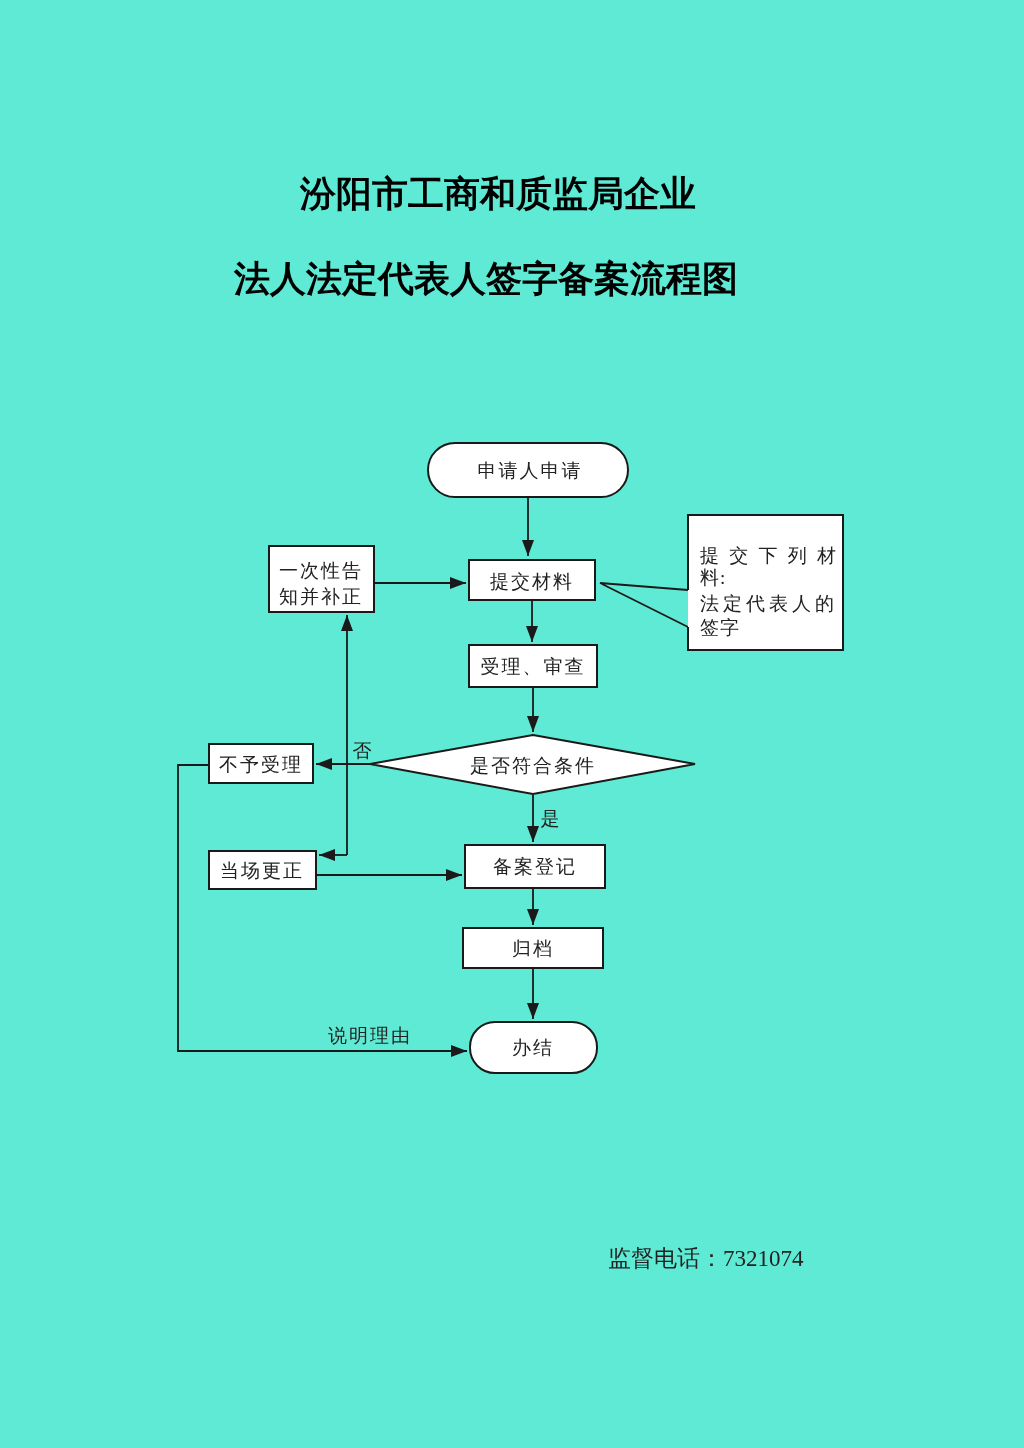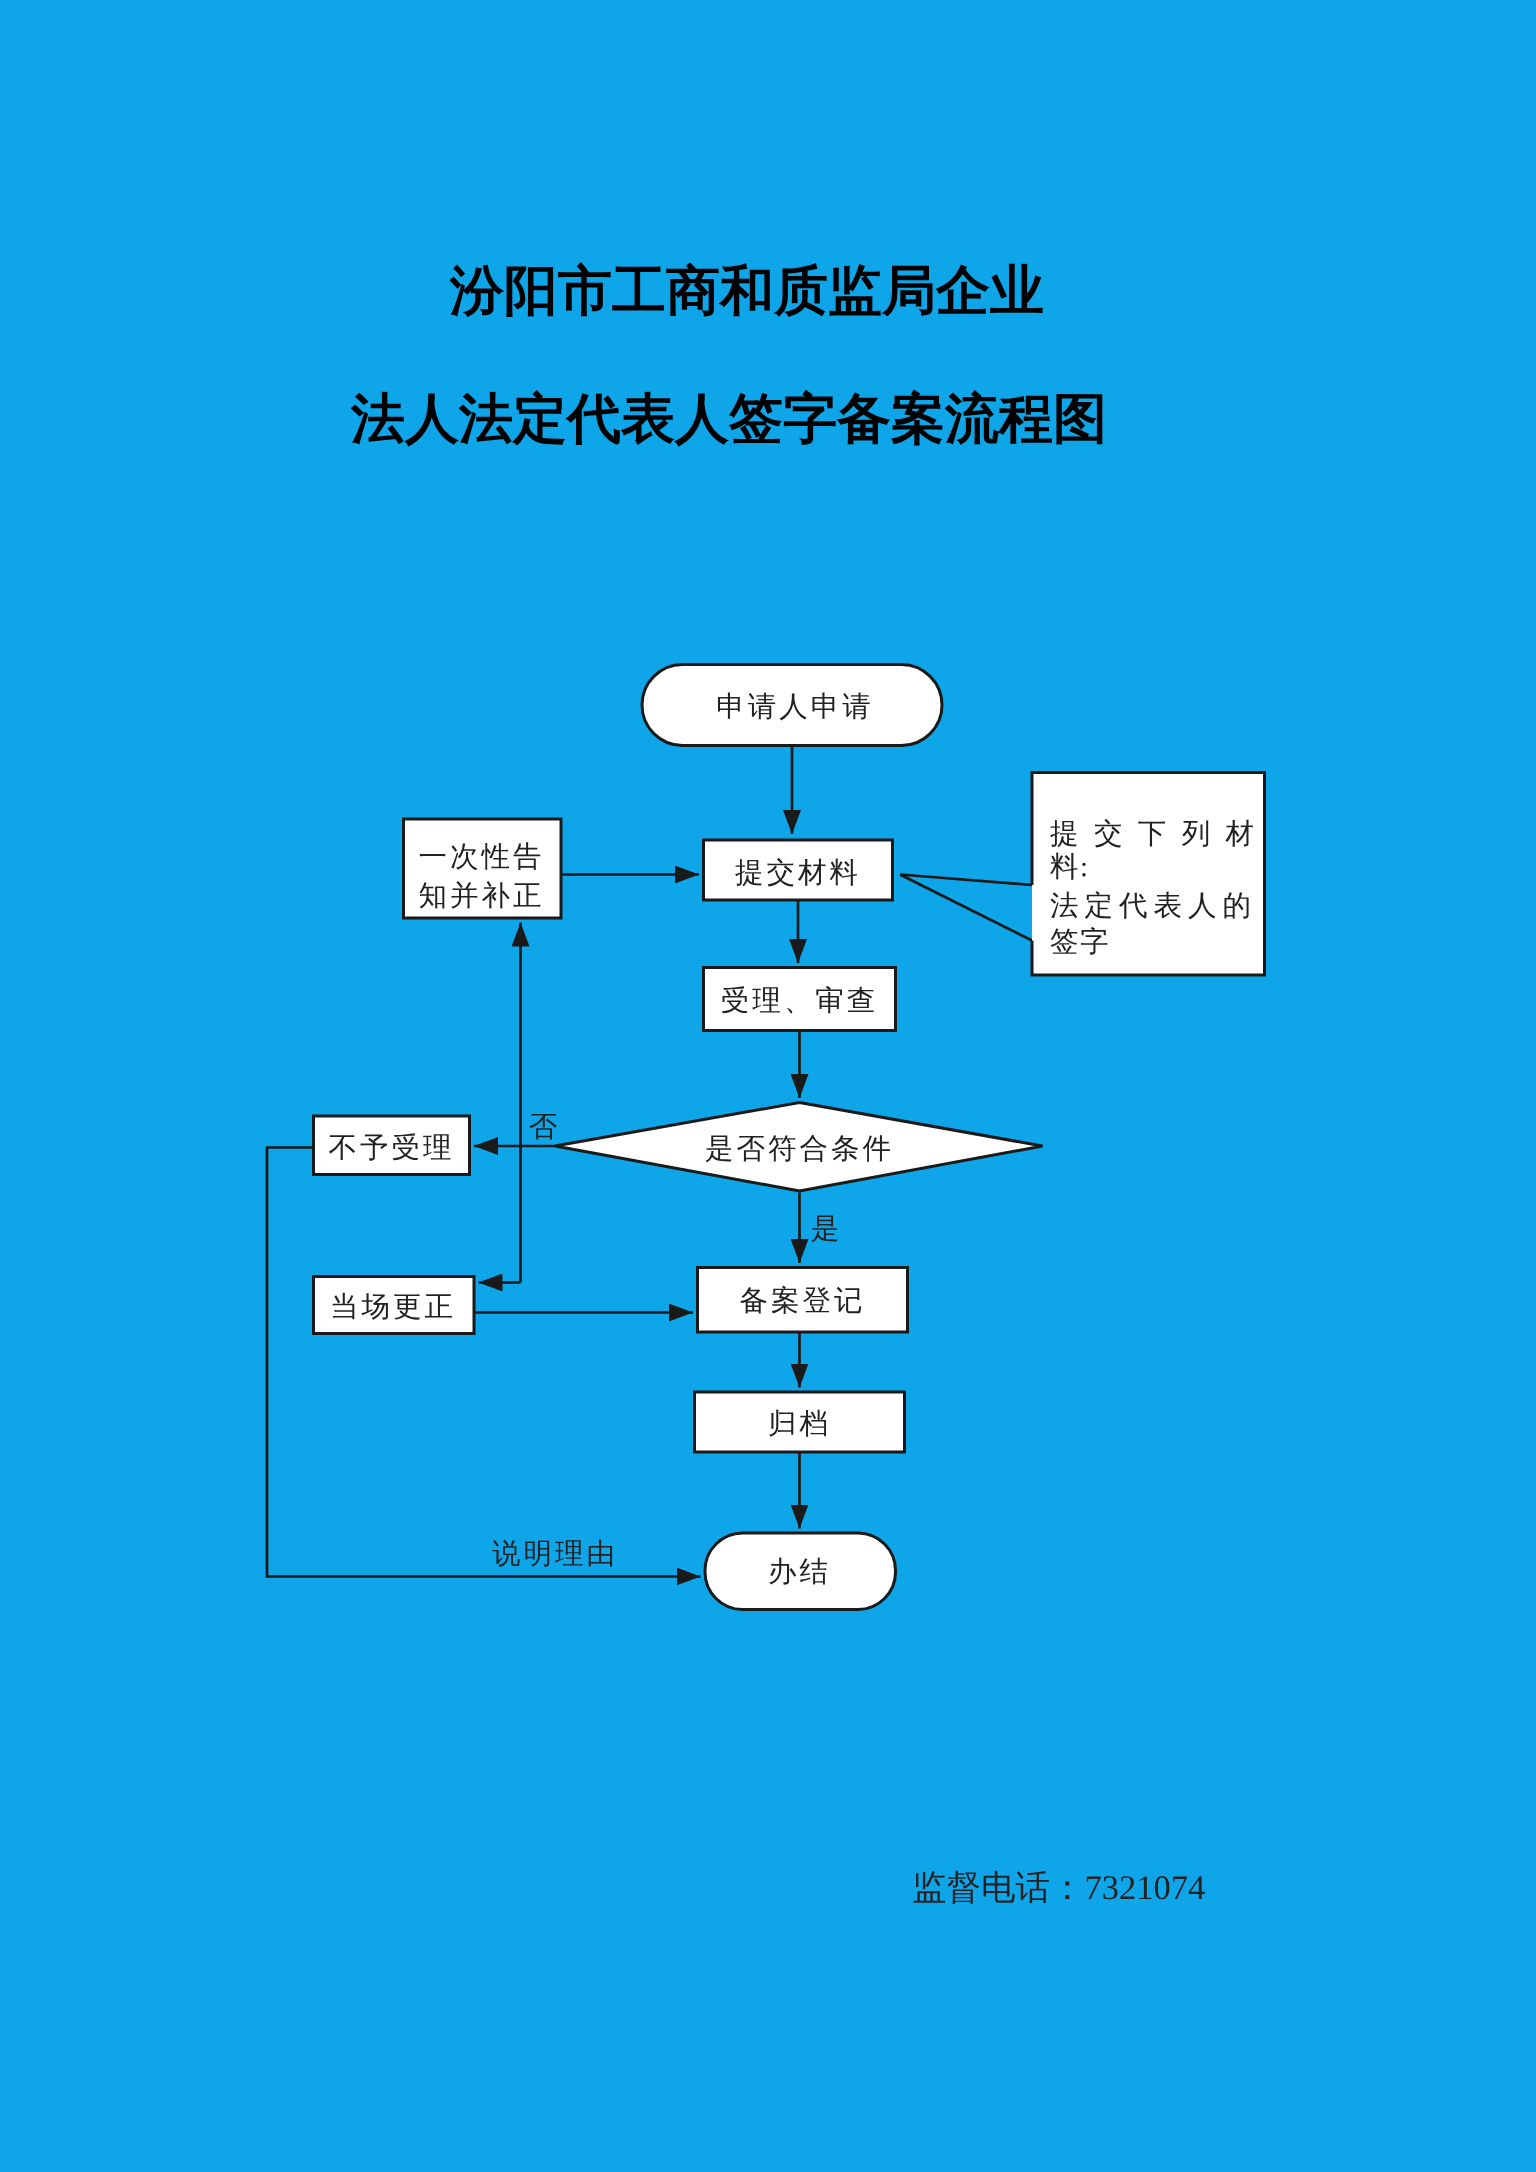--- a/index.html
+++ b/index.html
@@ -4,21 +4,21 @@
 <style>
   html, body {
     margin: 0;
     padding: 0;
     background: #ffffff;
   }
   .page {
     position: relative;
     width: 1024px;
     height: 1448px;
-    background: #0ea5e9;
+    background: #5eead4;
     margin: 0 auto;
     overflow: hidden;
   }
   svg { display: block; }
 
   .doc-title {
     font-family: "Liberation Serif", "DejaVu Serif", serif;
     font-weight: bold;
     font-size: 36px;
     fill: #000000;

